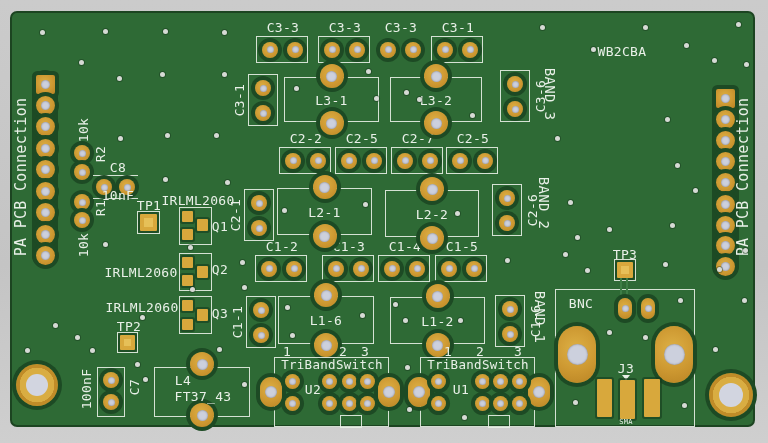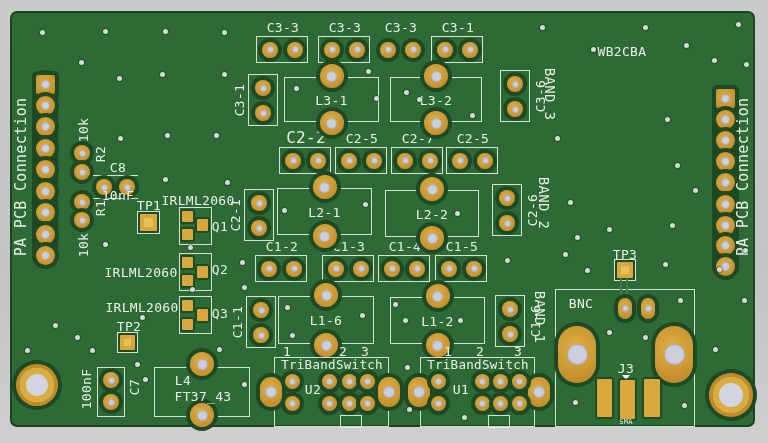--- a/index.html
+++ b/index.html
@@ -124,21 +124,21 @@
         <i style="width: 7px; height: 7px;"></i>
       </div>
       <div class="hlbl" style="left: 446px; top: 14px; font-size: 13px;">C3-1</div>
       <div class="outline" style="left: 267px; top: 134px; width: 52px; height: 27px;"></div>
       <div class="pad round" style="left: 273px; top: 139.5px; width: 16px; height: 16px;">
         <i style="width: 7px; height: 7px;"></i>
       </div>
       <div class="pad round" style="left: 298px; top: 139.5px; width: 16px; height: 16px;">
         <i style="width: 7px; height: 7px;"></i>
       </div>
-      <div class="hlbl" style="left: 294px; top: 125px; font-size: 16px;">C2-2</div>
+      <div class="hlbl" style="left: 294px; top: 125px; font-size: 13px;">C2-2</div>
       <div class="outline" style="left: 323px; top: 134px; width: 52px; height: 27px;"></div>
       <div class="pad round" style="left: 329px; top: 139.5px; width: 16px; height: 16px;">
         <i style="width: 7px; height: 7px;"></i>
       </div>
       <div class="pad round" style="left: 354px; top: 139.5px; width: 16px; height: 16px;">
         <i style="width: 7px; height: 7px;"></i>
       </div>
       <div class="hlbl" style="left: 350px; top: 125px; font-size: 13px;">C2-5</div>
       <div class="outline" style="left: 379px; top: 134px; width: 52px; height: 27px;"></div>
       <div class="pad round" style="left: 385px; top: 139.5px; width: 16px; height: 16px;">

